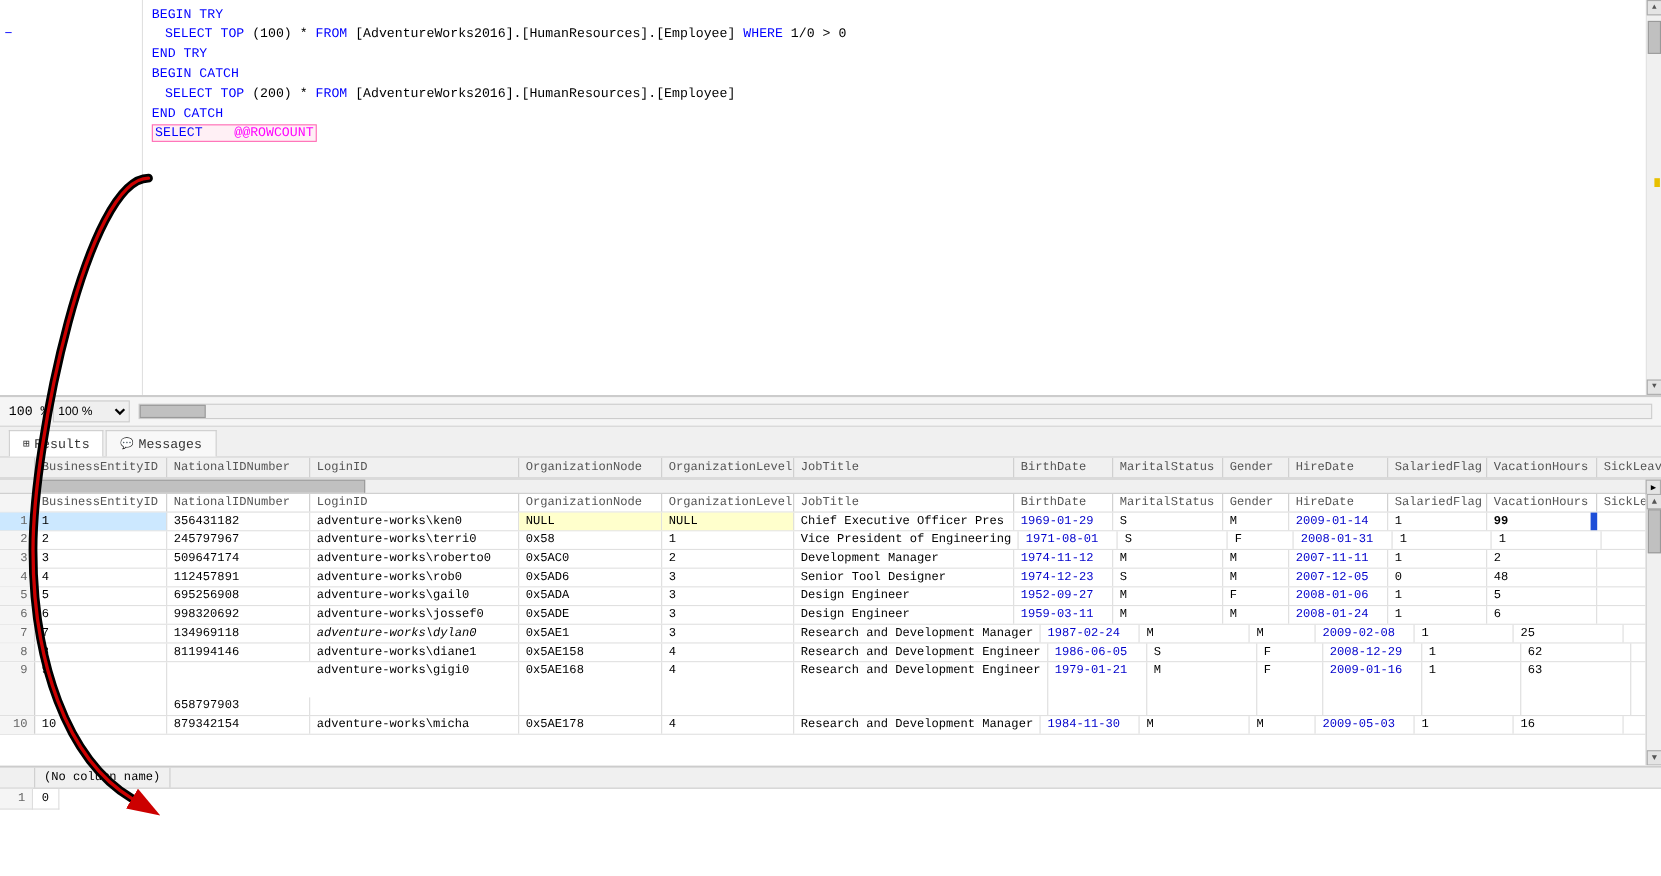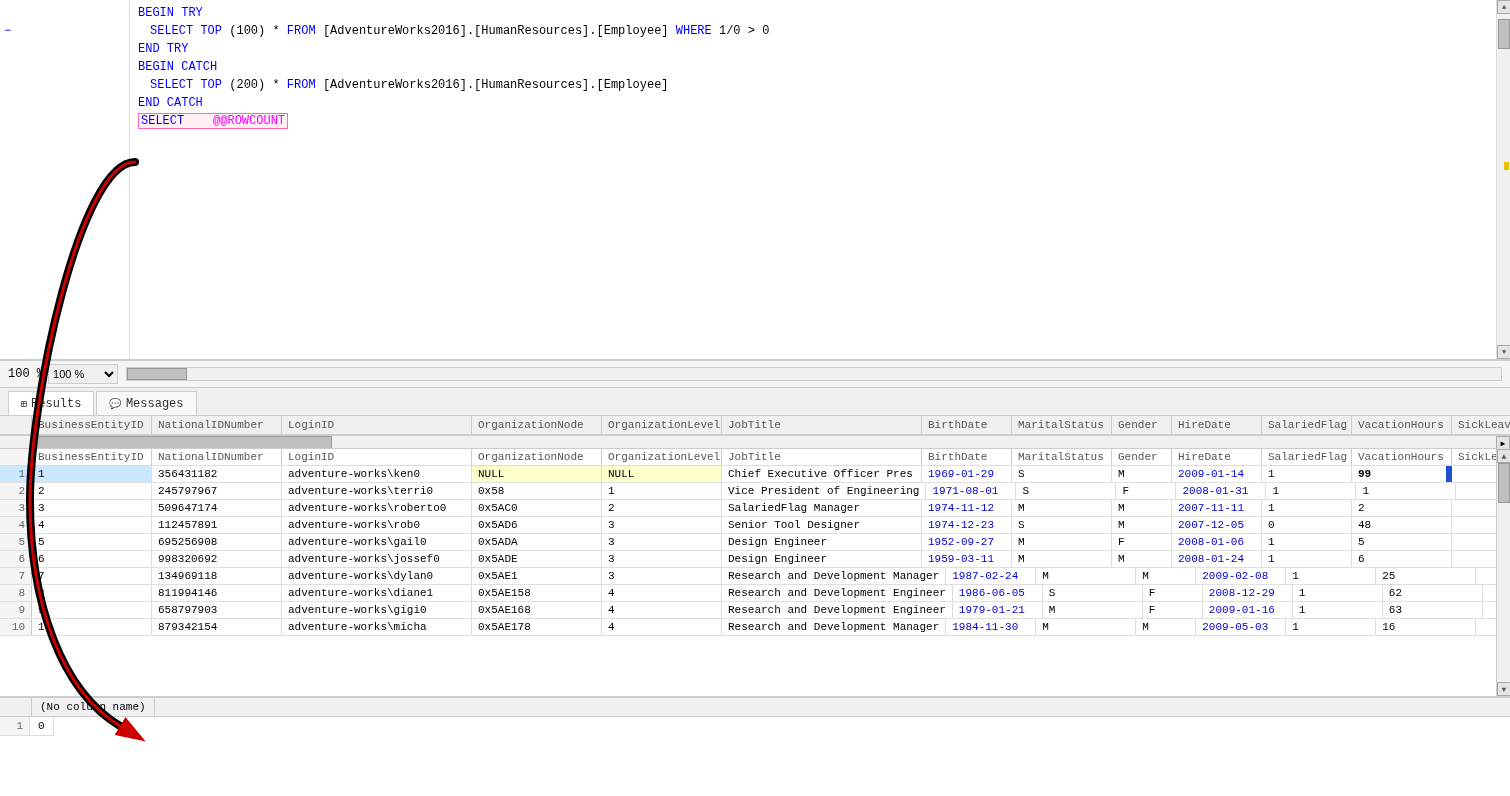--- a/index.html
+++ b/index.html
@@ -387,21 +387,21 @@
       <div style="min-width:90px; padding:2px 6px; border-right:1px solid #ddd;">1</div>
       <div style="min-width:100px; padding:2px 6px; border-right:1px solid #ddd;">1</div>
     </div>
               <div style="display: flex; border-bottom: 1px solid rgb(224, 224, 224); font-size: 11px;">
       <div style="width:32px; min-width:32px; border-right:1px solid #ccc; background:#f5f5f5; padding:2px 6px; text-align:right; color:#666;">3</div>
       <div style="min-width:120px; padding:2px 6px; border-right:1px solid #ddd; ">3</div>
       <div style="min-width:130px; padding:2px 6px; border-right:1px solid #ddd;">509647174</div>
       <div style="min-width:190px; padding:2px 6px; border-right:1px solid #ddd;">adventure-works\roberto0</div>
       <div style="min-width:130px; padding:2px 6px; border-right:1px solid #ddd; ">0x5AC0</div>
       <div style="min-width:120px; padding:2px 6px; border-right:1px solid #ddd; ">2</div>
-      <div style="min-width:200px; padding:2px 6px; border-right:1px solid #ddd;">SalariedFlag Manager</div>
+      <div style="min-width:200px; padding:2px 6px; border-right:1px solid #ddd;">Development Manager</div>
       <div style="min-width:90px; padding:2px 6px; border-right:1px solid #ddd; color:#0000cc;">1974-11-12</div>
       <div style="min-width:100px; padding:2px 6px; border-right:1px solid #ddd;">M</div>
       <div style="min-width:60px; padding:2px 6px; border-right:1px solid #ddd;">M</div>
       <div style="min-width:90px; padding:2px 6px; border-right:1px solid #ddd; color:#0000cc;">2007-11-11</div>
       <div style="min-width:90px; padding:2px 6px; border-right:1px solid #ddd;">1</div>
       <div style="min-width:100px; padding:2px 6px; border-right:1px solid #ddd;">2</div>
     </div>
               <div style="display: flex; border-bottom: 1px solid rgb(224, 224, 224); font-size: 11px;">
       <div style="width:32px; min-width:32px; border-right:1px solid #ccc; background:#f5f5f5; padding:2px 6px; text-align:right; color:#666;">4</div>
       <div style="min-width:120px; padding:2px 6px; border-right:1px solid #ddd; ">4</div>
@@ -444,21 +444,21 @@
       <div style="min-width:100px; padding:2px 6px; border-right:1px solid #ddd;">M</div>
       <div style="min-width:60px; padding:2px 6px; border-right:1px solid #ddd;">M</div>
       <div style="min-width:90px; padding:2px 6px; border-right:1px solid #ddd; color:#0000cc;">2008-01-24</div>
       <div style="min-width:90px; padding:2px 6px; border-right:1px solid #ddd;">1</div>
       <div style="min-width:100px; padding:2px 6px; border-right:1px solid #ddd;">6</div>
     </div>
               <div style="display: flex; border-bottom: 1px solid rgb(224, 224, 224); font-size: 11px;">
       <div style="width:32px; min-width:32px; border-right:1px solid #ccc; background:#f5f5f5; padding:2px 6px; text-align:right; color:#666;">7</div>
       <div style="min-width:120px; padding:2px 6px; border-right:1px solid #ddd; ">7</div>
       <div style="min-width:130px; padding:2px 6px; border-right:1px solid #ddd;">134969118</div>
-      <div style="min-width:190px; padding:2px 6px; border-right:1px solid #ddd;">adventure-works\dylan0</div>
+      <div style="min-width:190px; padding:2px 6px; border-right:1px solid #ddd;font-style:italic;">adventure-works\dylan0</div>
       <div style="min-width:130px; padding:2px 6px; border-right:1px solid #ddd; ">0x5AE1</div>
       <div style="min-width:120px; padding:2px 6px; border-right:1px solid #ddd; ">3</div>
       <div style="min-width:200px; padding:2px 6px; border-right:1px solid #ddd;">Research and Development Manager</div>
       <div style="min-width:90px; padding:2px 6px; border-right:1px solid #ddd; color:#0000cc;">1987-02-24</div>
       <div style="min-width:100px; padding:2px 6px; border-right:1px solid #ddd;">M</div>
       <div style="min-width:60px; padding:2px 6px; border-right:1px solid #ddd;">M</div>
       <div style="min-width:90px; padding:2px 6px; border-right:1px solid #ddd; color:#0000cc;">2009-02-08</div>
       <div style="min-width:90px; padding:2px 6px; border-right:1px solid #ddd;">1</div>
       <div style="min-width:100px; padding:2px 6px; border-right:1px solid #ddd;">25</div>
     </div>
@@ -473,21 +473,21 @@
       <div style="min-width:90px; padding:2px 6px; border-right:1px solid #ddd; color:#0000cc;">1986-06-05</div>
       <div style="min-width:100px; padding:2px 6px; border-right:1px solid #ddd;">S</div>
       <div style="min-width:60px; padding:2px 6px; border-right:1px solid #ddd;">F</div>
       <div style="min-width:90px; padding:2px 6px; border-right:1px solid #ddd; color:#0000cc;">2008-12-29</div>
       <div style="min-width:90px; padding:2px 6px; border-right:1px solid #ddd;">1</div>
       <div style="min-width:100px; padding:2px 6px; border-right:1px solid #ddd;">62</div>
     </div>
               <div style="display: flex; border-bottom: 1px solid rgb(224, 224, 224); font-size: 11px;">
       <div style="width:32px; min-width:32px; border-right:1px solid #ccc; background:#f5f5f5; padding:2px 6px; text-align:right; color:#666;">9</div>
       <div style="min-width:120px; padding:2px 6px; border-right:1px solid #ddd; ">9</div>
-      <div style="min-width:130px; padding:2px 6px; border-right:1px solid #ddd;">658797903</div>
+      <div style="min-width:130px; padding:2px 6px; border-right:1px solid #ddd;margin-top:32px;">658797903</div>
       <div style="min-width:190px; padding:2px 6px; border-right:1px solid #ddd;">adventure-works\gigi0</div>
       <div style="min-width:130px; padding:2px 6px; border-right:1px solid #ddd; ">0x5AE168</div>
       <div style="min-width:120px; padding:2px 6px; border-right:1px solid #ddd; ">4</div>
       <div style="min-width:200px; padding:2px 6px; border-right:1px solid #ddd;">Research and Development Engineer</div>
       <div style="min-width:90px; padding:2px 6px; border-right:1px solid #ddd; color:#0000cc;">1979-01-21</div>
       <div style="min-width:100px; padding:2px 6px; border-right:1px solid #ddd;">M</div>
       <div style="min-width:60px; padding:2px 6px; border-right:1px solid #ddd;">F</div>
       <div style="min-width:90px; padding:2px 6px; border-right:1px solid #ddd; color:#0000cc;">2009-01-16</div>
       <div style="min-width:90px; padding:2px 6px; border-right:1px solid #ddd;">1</div>
       <div style="min-width:100px; padding:2px 6px; border-right:1px solid #ddd;">63</div>

